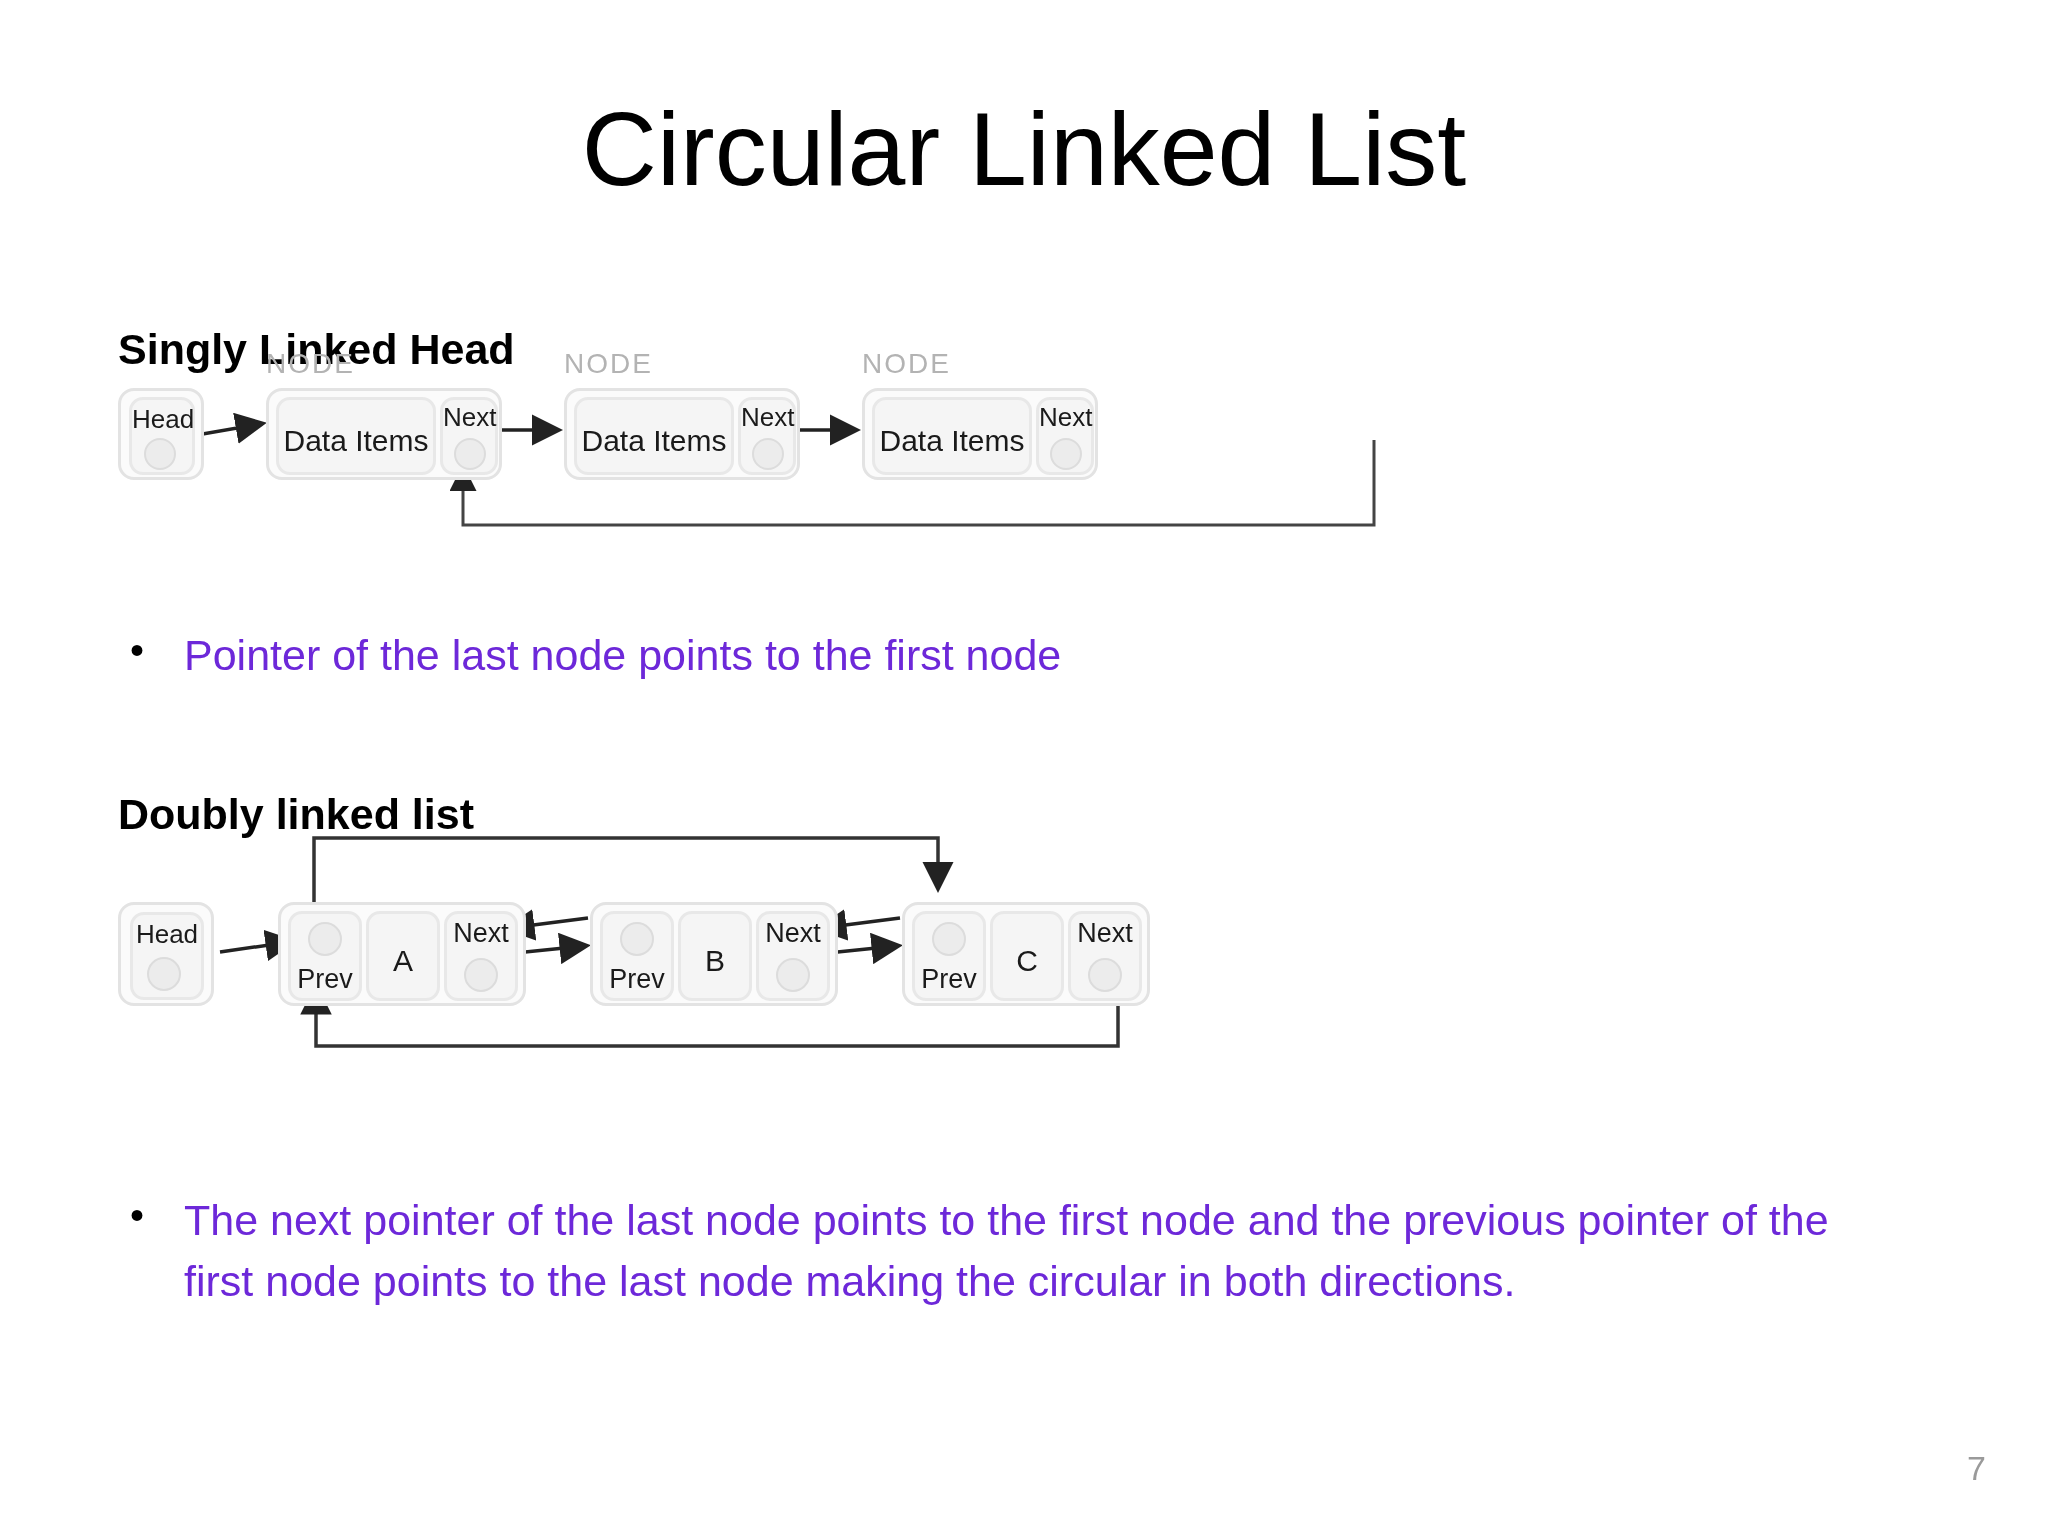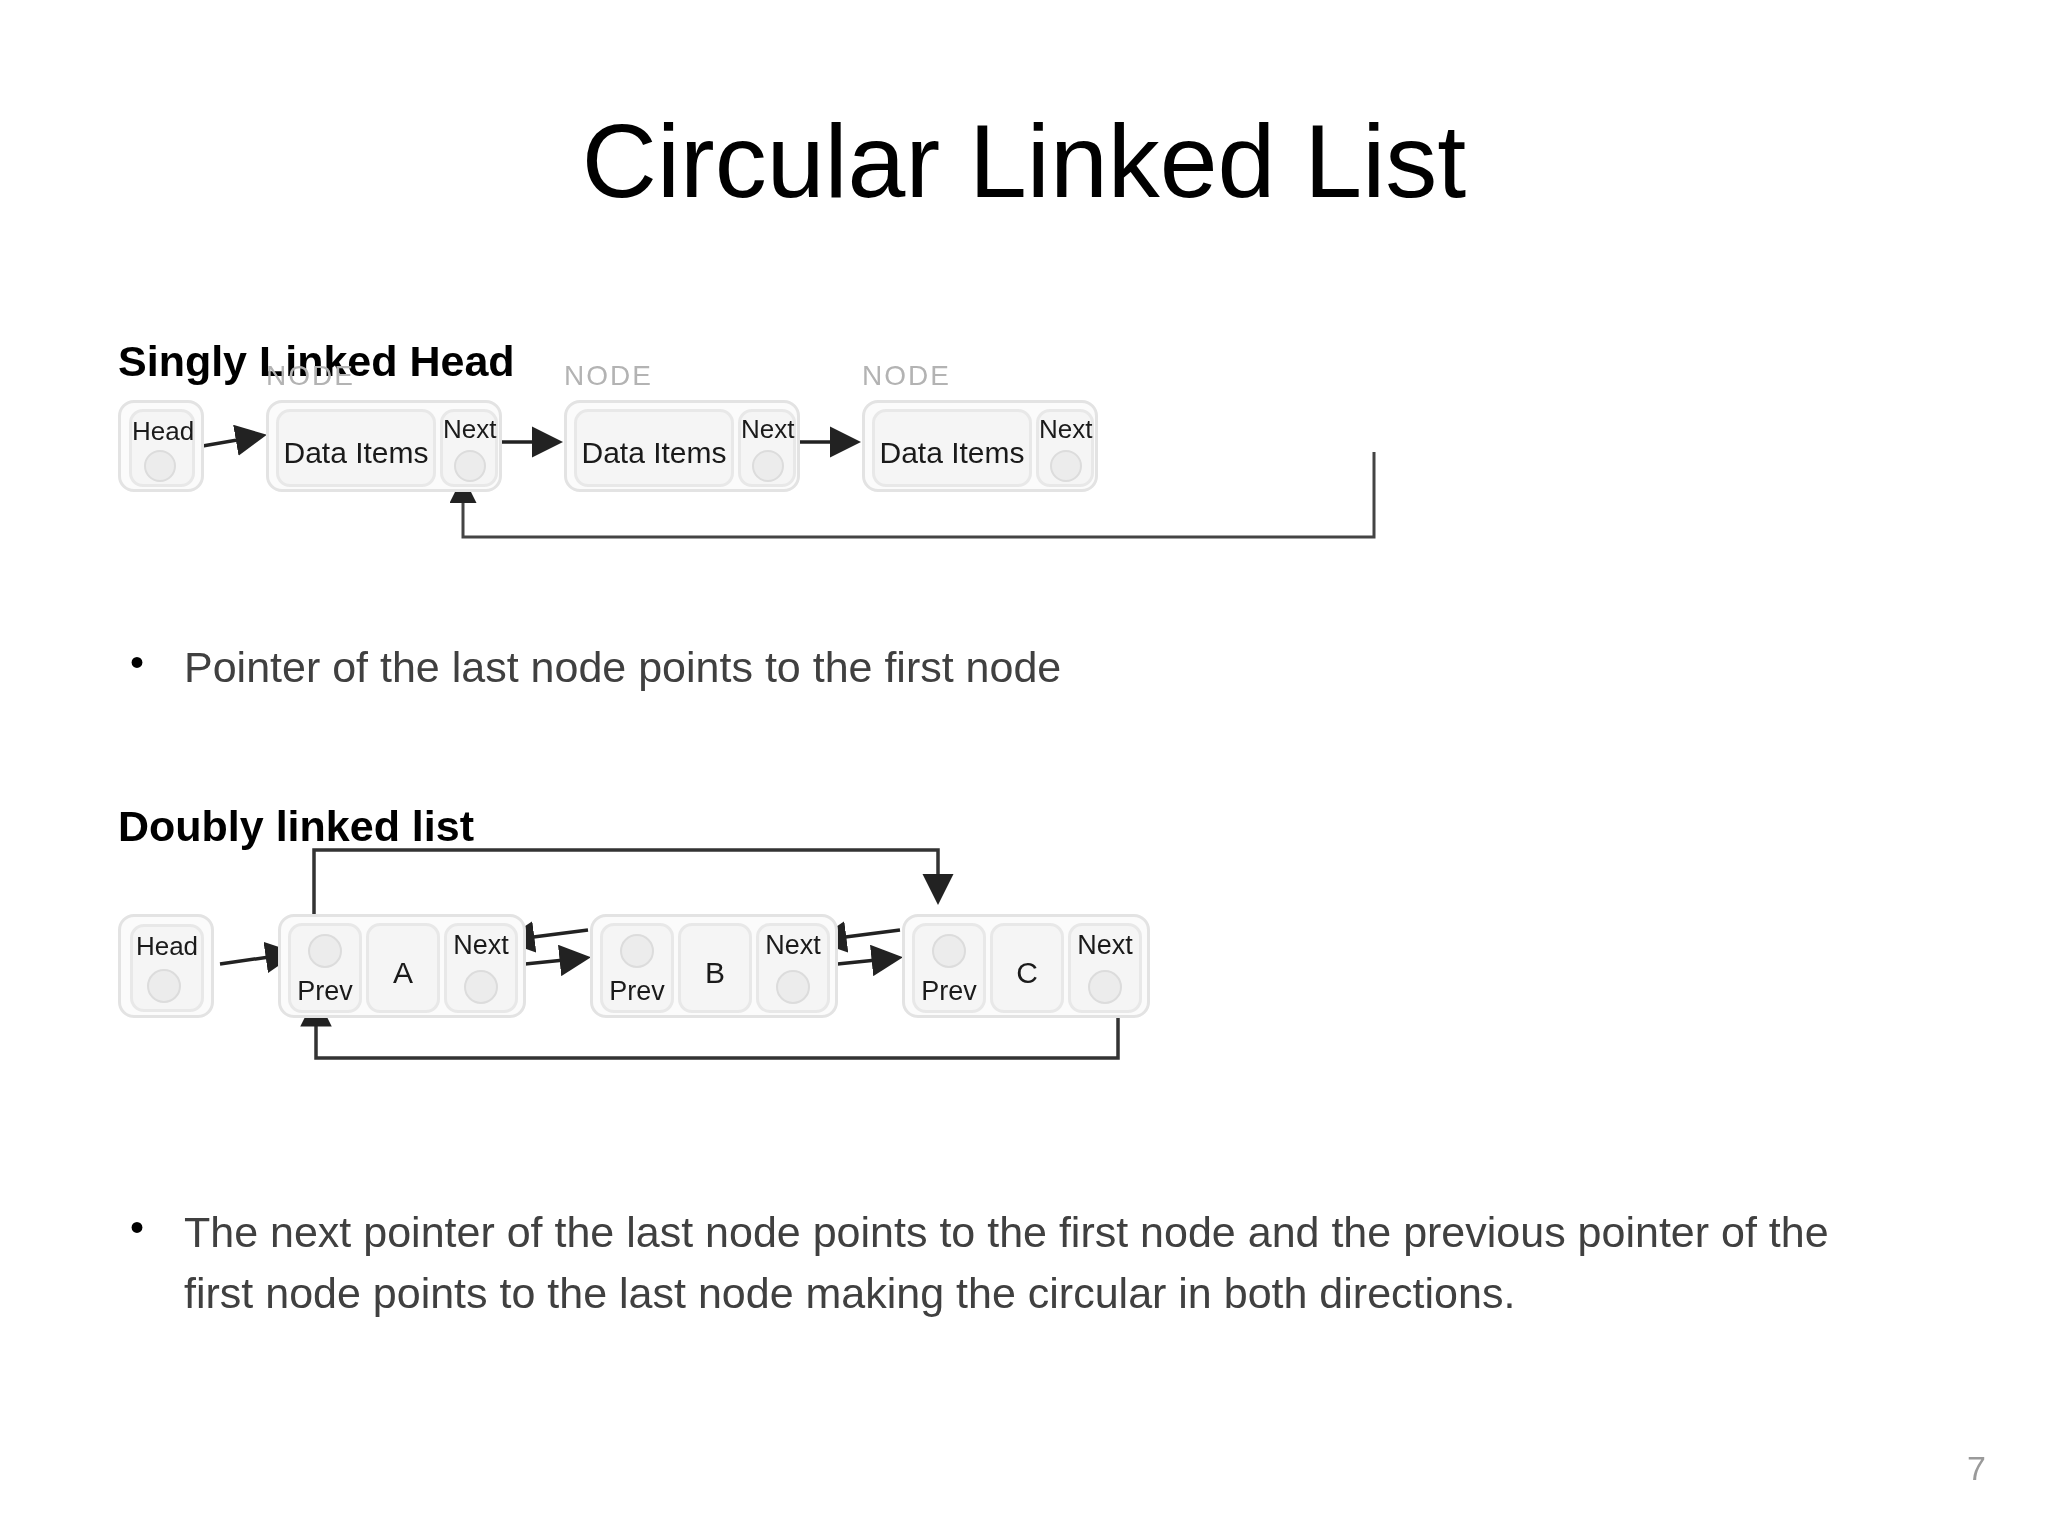--- a/index.html
+++ b/index.html
@@ -1,21 +1,21 @@
 <!DOCTYPE html>
 <html><head>
 <meta charset="utf-8">
 <style>
   html,body{margin:0;padding:0;}
   body{
     width:2048px;height:1536px;background:#ffffff;
     font-family:"Liberation Sans", sans-serif;
     overflow:hidden;position:relative;
   }
-  .slide{position:absolute;inset:0;margin-top:12px;}
+  .slide{position:absolute;inset:0;}
 
   
   .slide-title{
     position:absolute;left:0;top:92px;width:2048px;
     text-align:center;font-size:104px;font-weight:400;color:#000;
     letter-spacing:0px;line-height:1.1;
   }
 
   
   .section-heading{
@@ -25,21 +25,21 @@
   #h-singly{left:118px;top:325px;}
   #h-doubly{left:118px;top:790px;}
 
   
   .bullet{position:absolute;display:flex;align-items:flex-start;}
   .bullet .dot{
     font-size:40px;line-height:1.25;color:#000;width:66px;flex:0 0 66px;
     text-align:left;padding-left:12px;box-sizing:border-box;
   }
   .bullet .btext{
-    font-size:43px;line-height:1.42;color:#404040;font-weight:400;
+    font-size:43px;line-height:1.42;color:#6d28d9;font-weight:400;
   }
   #b-singly{left:118px;top:625px;width:1400px;}
   #b-doubly{left:118px;top:1190px;width:1740px;}
 
   
   .page-num{
     position:absolute;right:62px;bottom:48px;
     font-size:34px;color:#9a9a9a;
   }
 

